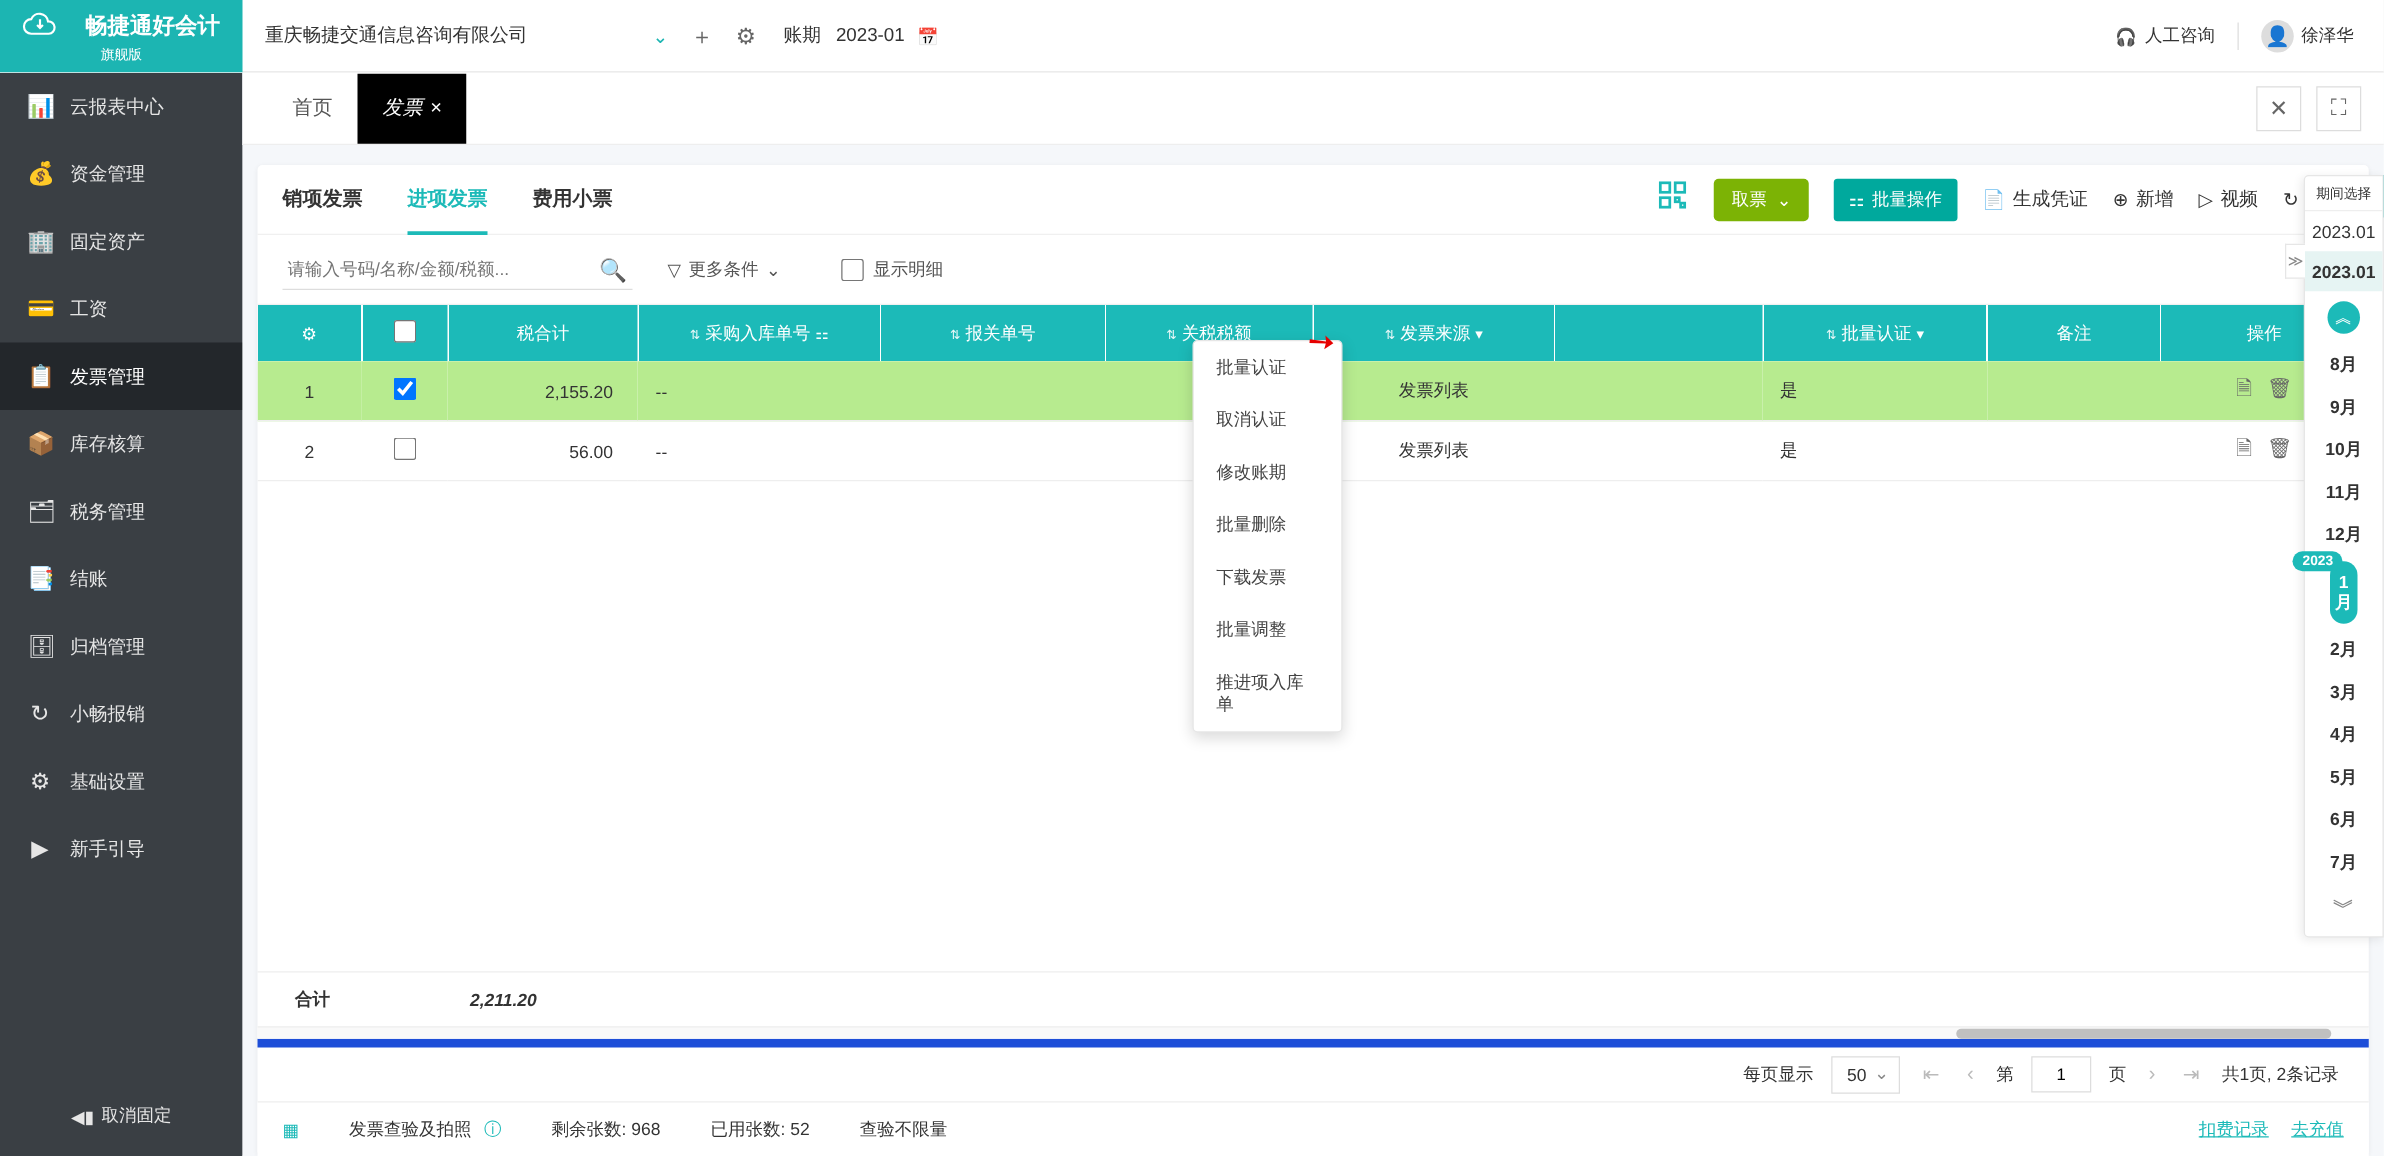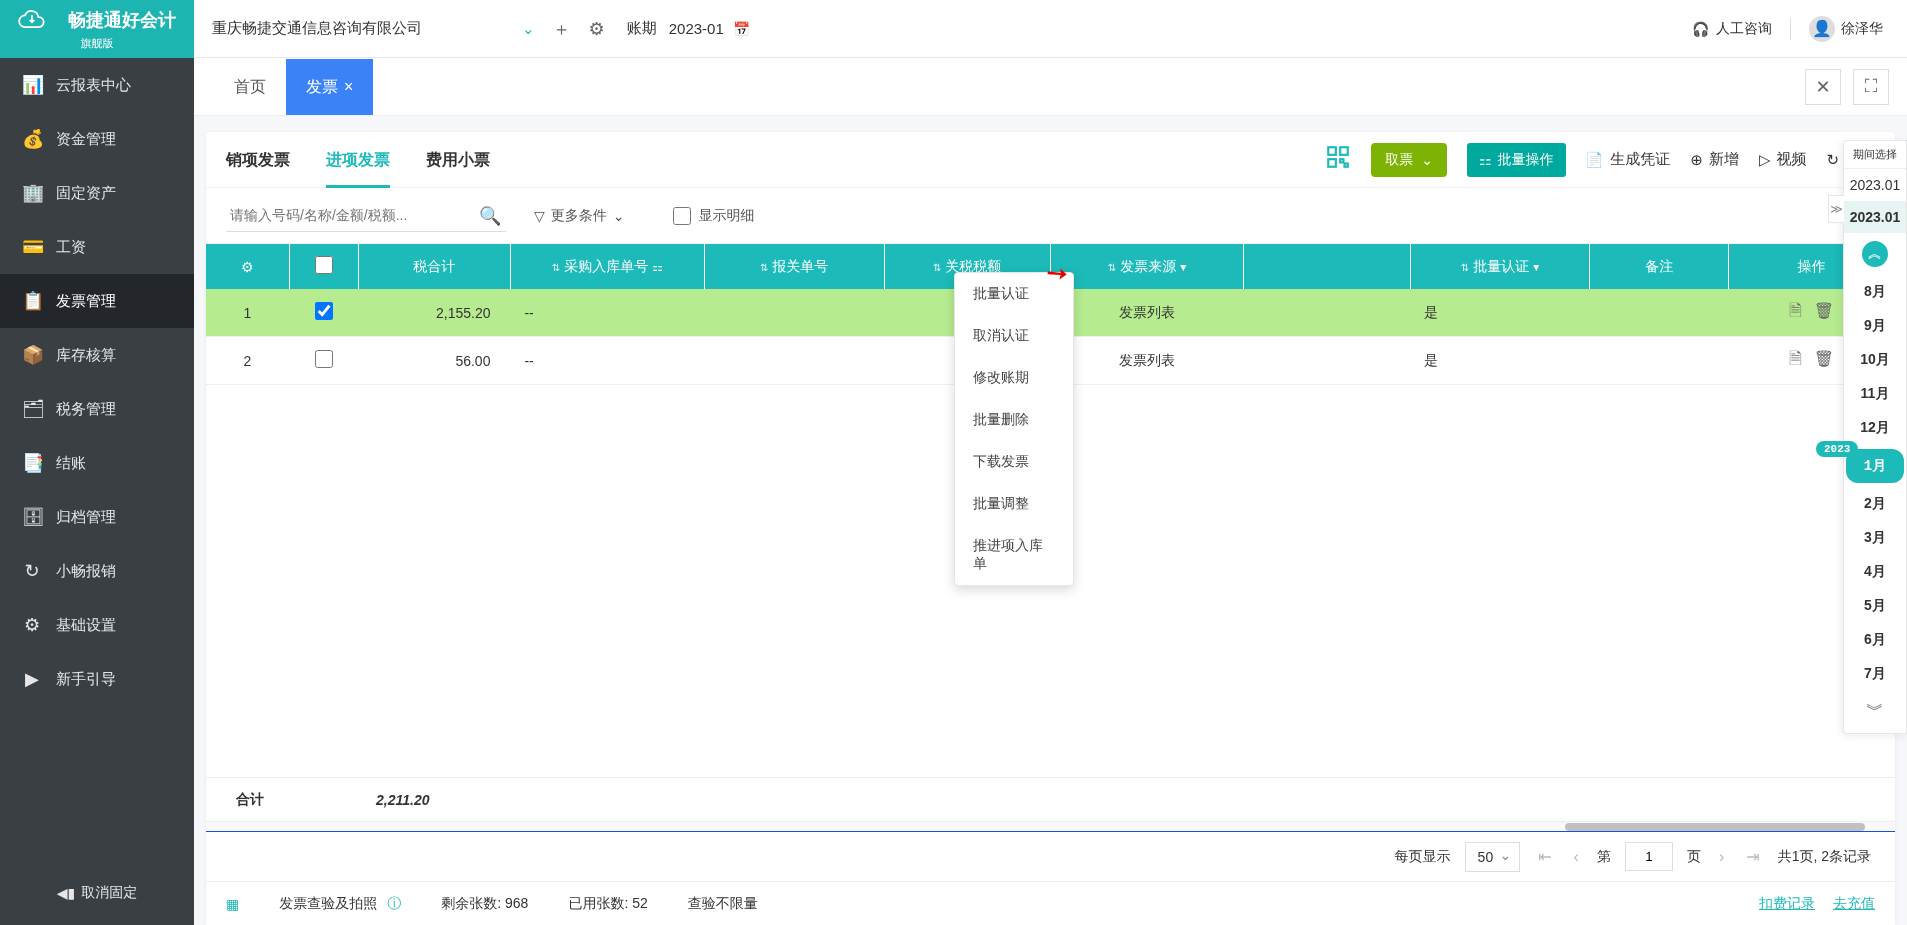--- a/index.html
+++ b/index.html
@@ -29,21 +29,21 @@
 .side-item.active { background: #23272b; color: #fff; }
 .side-icon { width: 20px; text-align: center; font-size: 18px; }
 .unpin { position: absolute; bottom: 10px; left: 0; right: 0; height: 44px; display: flex; align-items: center; justify-content: center; gap: 6px; cursor: pointer; }
 
 
 .main { position: fixed; left: 194px; top: 58px; right: 0; bottom: 0; background: #f5f7fa; display: flex; flex-direction: column; }
 
 
 .tabs-row { height: 58px; background: #fff; display: flex; align-items: center; padding-left: 20px; gap: 4px; border-bottom: 1px solid #eee; }
 .tab { padding: 0 20px; height: 56px; line-height: 56px; font-size: 16px; color: #555; cursor: pointer; text-align: right; }
-.tab.active { background: #3b82f6; color: #fff; }
+.tab.active { background: #000000; color: #fff; font-style: italic; }
 .tab .close { margin-left: 6px; cursor: pointer; }
 .tabs-right { margin-left: auto; display: flex; align-items: center; gap: 12px; padding-right: 18px; }
 .sq-btn { width: 36px; height: 36px; border: 1px solid #ddd; display: flex; align-items: center; justify-content: center; cursor: pointer; font-size: 18px; color: #666; background: #fff; }
 
 
 .card { margin: 16px 12px 0 12px; background: #fff; border-radius: 4px; flex: 1; display: flex; flex-direction: column; position: relative; box-shadow: 0 1px 4px rgba(0,0,0,.06); }
 
 
 .subtab-row { height: 56px; display: flex; align-items: center; padding: 0 20px; border-bottom: 1px solid #f0f0f0; }
 .subtab { margin-right: 36px; font-size: 16px; font-weight: bold; color: #333; cursor: pointer; height: 56px; line-height: 56px; }
@@ -83,42 +83,42 @@
 
 .total-row { height: 44px; border-top: 1px solid #eee; display: flex; align-items: center; padding-left: 30px; }
 .total-row .lbl { width: 100px; font-weight: bold; }
 .total-row .val { font-weight: bold; margin-left: 40px; font-style: italic; }
 
 
 .hscroll { height: 10px; background: #f9f9f9; position: relative; border-top: 1px solid #eee; }
 .hscroll-thumb { position: absolute; right: 30px; top: 1px; width: 300px; height: 8px; background: #c0c0c0; border-radius: 4px; }
 
 
-.pager { height: 50px; display: flex; align-items: center; justify-content: flex-end; padding-right: 24px; gap: 14px; font-size: 14px; border-top: 1px solid #1d4ed8; }
+.pager { height: 50px; display: flex; align-items: center; justify-content: flex-end; padding-right: 24px; gap: 14px; font-size: 14px; border-top: 7px solid #1d4ed8; }
 .pg-sel { border: 1px solid #ddd; padding: 6px 26px 6px 12px; position: relative; cursor: pointer; }
 .pg-sel::after { content: "⌄"; position: absolute; right: 8px; top: 4px; color: #888; }
 .pg-btn { color: #bbb; cursor: pointer; font-size: 16px; padding: 4px; }
 .pg-input { width: 48px; border: 1px solid #ddd; text-align: center; padding: 6px 4px; }
 
 
 .status-bar { height: 44px; background: #fff; border-top: 1px solid #eee; display: flex; align-items: center; padding: 0 20px; font-size: 14px; gap: 40px; }
 .status-bar .link { color: #1cbab8; text-decoration: underline; cursor: pointer; }
 .status-right { margin-left: auto; display: flex; gap: 18px; }
 
 
 .period-panel { position: fixed; right: 0; top: 140px; width: 64px; background: #fff; border: 1px solid #e6e6e6; border-radius: 4px 0 0 4px; box-shadow: -2px 2px 8px rgba(0,0,0,.08); z-index: 50; }
 .pp-handle { position: absolute; left: -16px; top: 54px; width: 16px; height: 28px; background: #fff; border: 1px solid #e6e6e6; border-right: none; display: flex; align-items: center; justify-content: center; cursor: pointer; color: #888; font-size: 12px; }
 .pp-title { padding: 6px 2px; text-align: center; font-size: 11px; border-bottom: 1px solid #eee; }
 .pp-year { padding: 8px 2px; text-align: center; font-size: 14px; cursor: pointer; }
 .pp-year.sel { background: #e6f4f3; font-weight: bold; }
 .scroll-up { width: 26px; height: 26px; margin: 8px auto; border-radius: 50%; background: #1cbab8; color: #fff; display: flex; align-items: center; justify-content: center; cursor: pointer; font-size: 14px; }
 .pp-month { padding: 8px 2px; text-align: center; font-size: 14px; cursor: pointer; font-weight: bold; }
 .month-badge { position: relative; }
 .month-badge .yr { position: absolute; left: -30px; top: -8px; background: #1cbab8; color: #fff; font-size: 11px; padding: 2px 8px; border-radius: 10px; }
-.pp-month.active { background: #1cbab8; color: #fff; border-radius: 12px; margin: 4px 2px; font-family: Liberation Mono, monospace; }
+.pp-month.active { background: #1cbab8; color: #fff; border-radius: 12px; margin: 4px 20px; }
 .scroll-dn { width: 26px; height: 26px; margin: 6px auto 10px; color: #888; display: flex; align-items: center; justify-content: center; cursor: pointer; font-size: 18px; }
 </style>
 </head>
 <body>
 
 <div class="header">
   <div class="logo-block">
     <div class="logo-row">
       <svg class="logo-icon" viewBox="0 0 24 24" fill="#fff">
           <path d="M6 18a5 5 0 010-10 6 6 0 0111.5 1.5A4 4 0 0118 18H6z" stroke="#fff" stroke-width="1.5" fill="none"></path>

